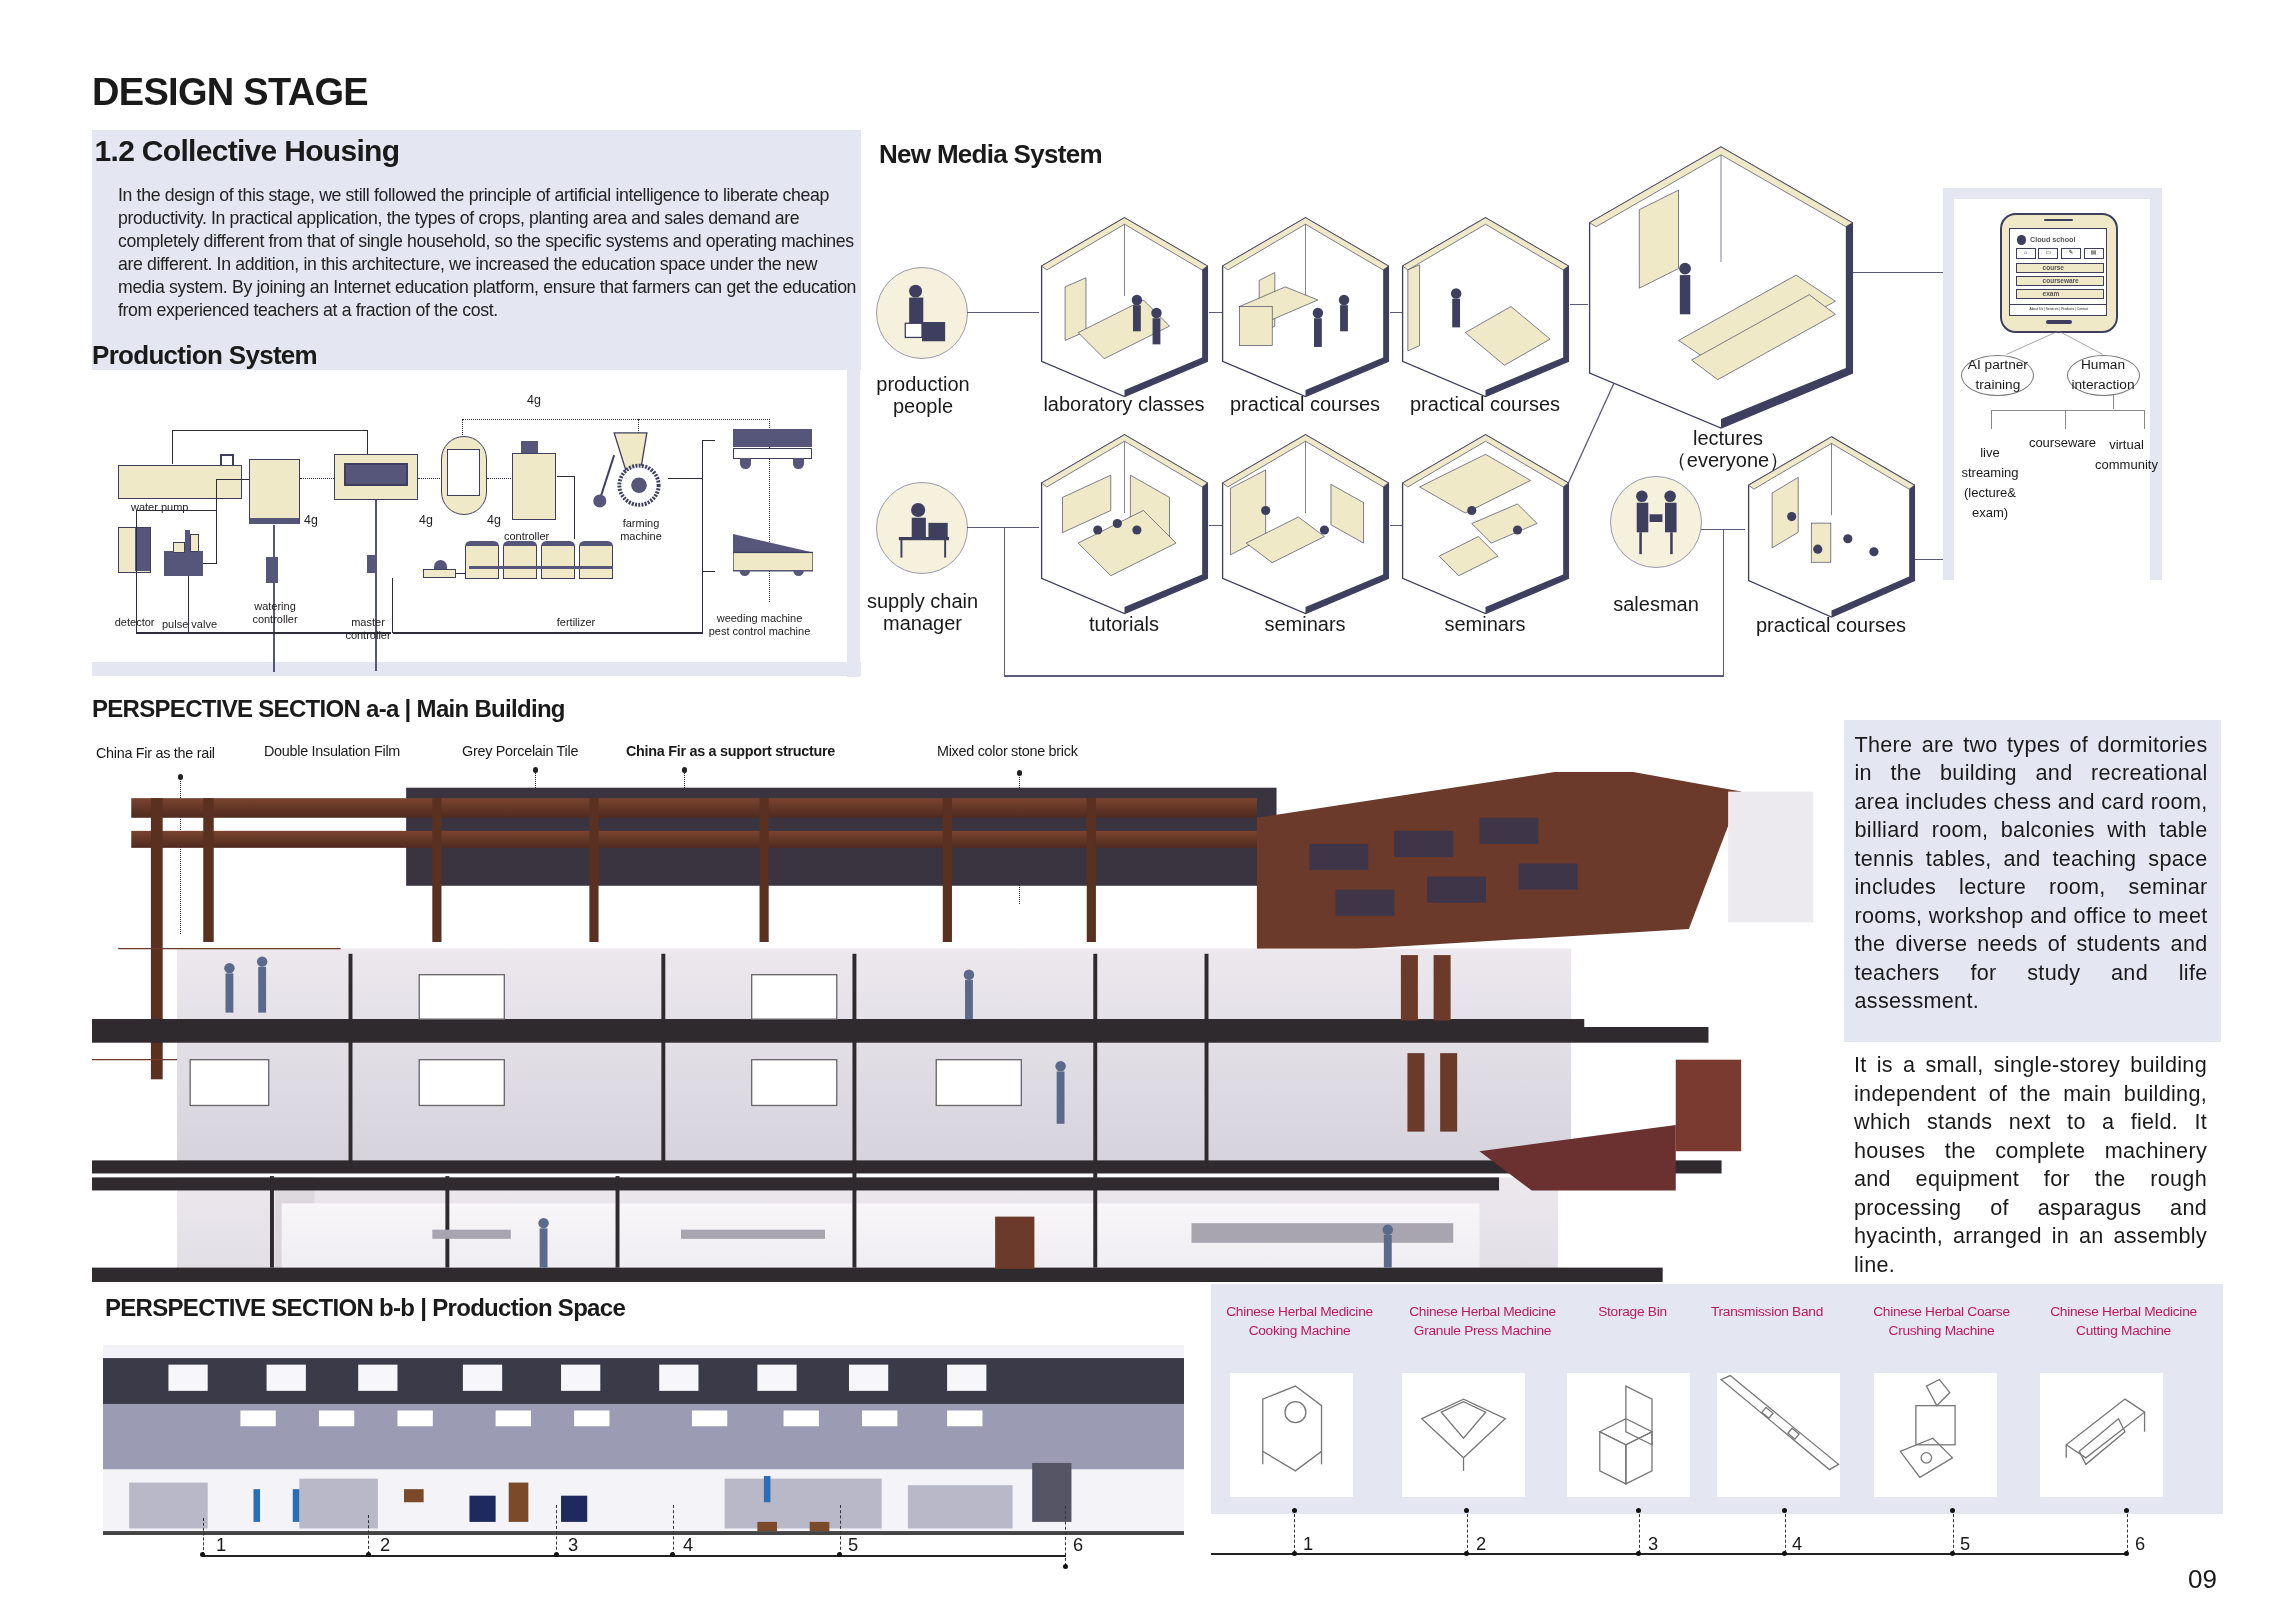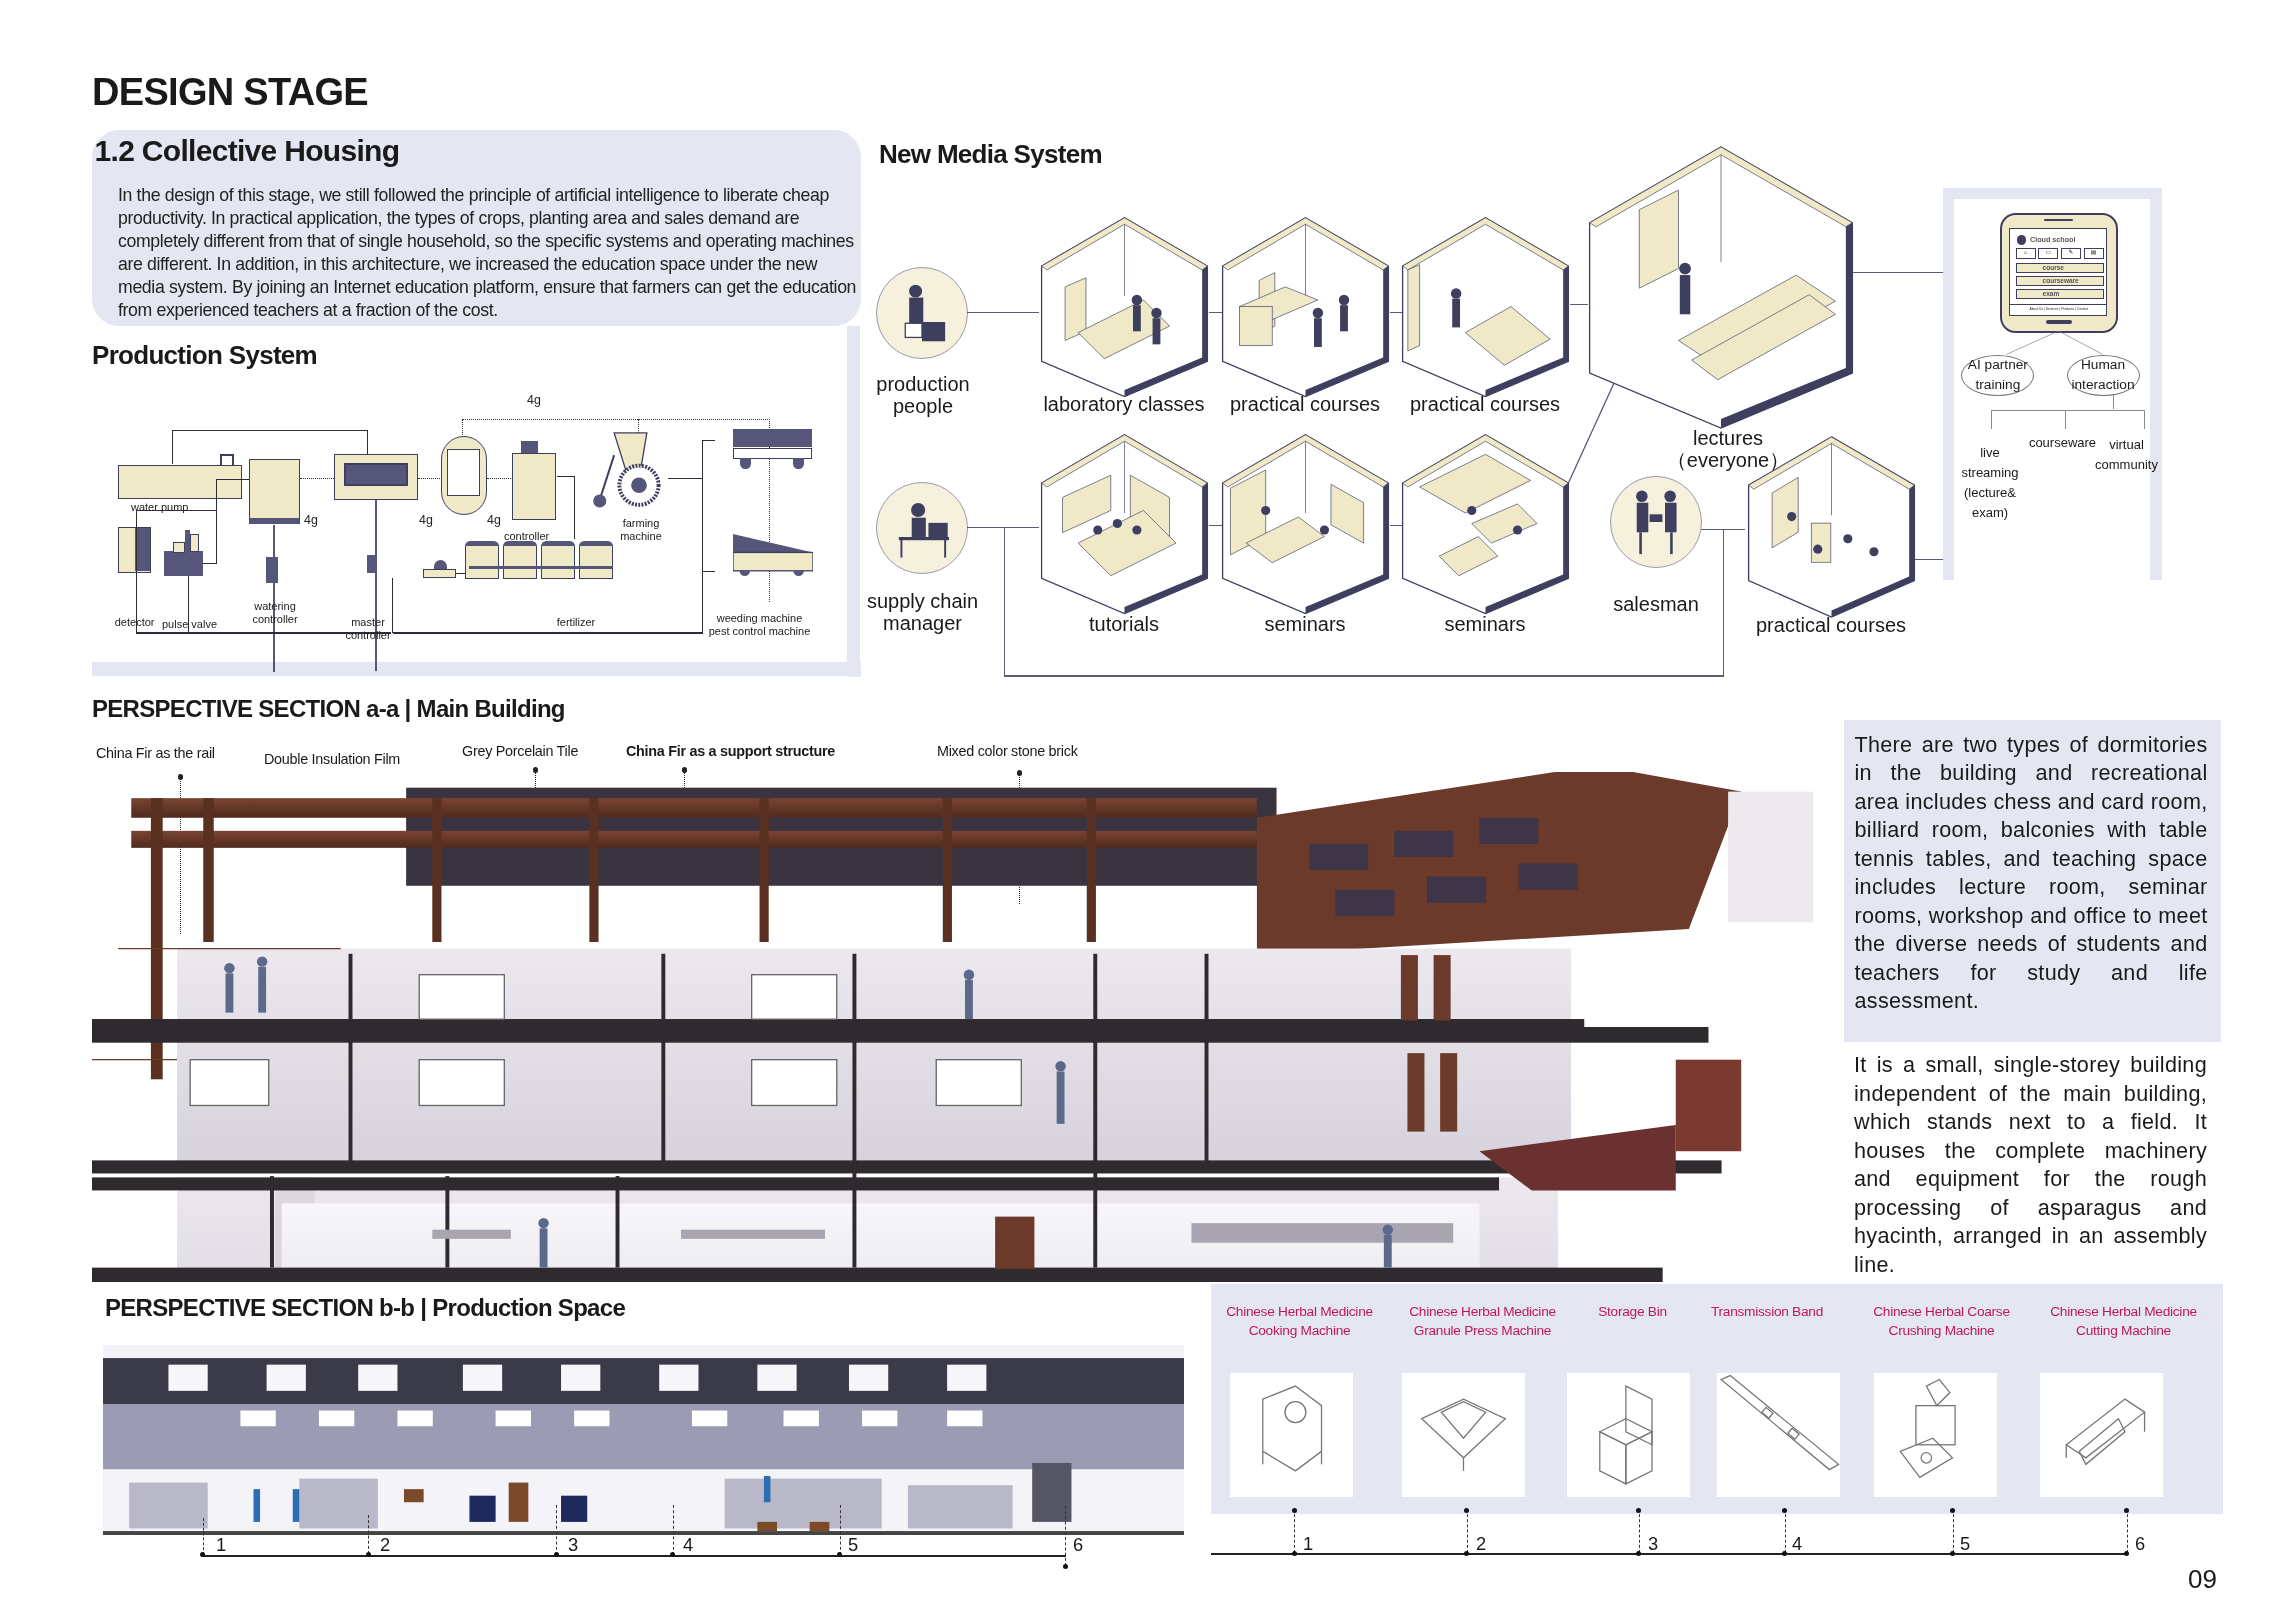--- a/index.html
+++ b/index.html
@@ -48,21 +48,21 @@
   .m-card svg { width: 100%; height: 100%; display: block; }
   .tick-num { position: absolute; font-size: 18.3px; color: #1a1a1a; }
   .tick { position: absolute; border-left: 1.3px dashed #333; }
   .tick-dot { position: absolute; width: 5.2px; height: 5.2px; border-radius: 50%; background: #111; }
 </style>
 </head>
 <body>
 
 <div class="abs h-main" style="left:92px; top:71px;">DESIGN STAGE</div>
 
-<div class="abs panel" style="left:92px; top:130px; width:769px; height:196px;border-radius:27px;">
+<div class="abs panel" style="left:92px; top:130px; width:769px; height:240px;">
   <div class="abs h-sec" style="left:2.6px; top:3.9px;">1.2 Collective Housing</div>
   <p class="abs intro cond" style="left:26px; top:54px; width:739px;">In the design of this stage, we still followed the principle of artificial intelligence to liberate cheap productivity.  In practical application, the types of crops, planting area and sales demand are completely different from that of single household, so the specific systems and operating machines are different. In addition, in this architecture, we increased the education space under the new media system. By joining an Internet education platform, ensure that farmers can get the education from experienced teachers at a fraction of the cost.</p>
 </div>
 
 <div class="abs panel" style="left:847px; top:326px; width:13px; height:351px;"></div>
 <div class="abs panel" style="left:92px; top:662px; width:769px; height:14.4px;"></div>
 
 <div class="abs h-sub" style="left:92px; top:340px;">Production System</div>
 
 <div class="abs" style="left:92px; top:386px; width:759px; height:275px;">
@@ -389,21 +389,21 @@
     <div class="app-sub" style="left:73px; top:234px; width:72px;">courseware</div>
     <div class="app-sub" style="left:137px; top:236px; width:72px;">
       <span>virtual</span><br><span>community</span>
     </div>
   </div>
 </div>
 
 <div class="abs h-persp" style="left:92px; top:695px;">PERSPECTIVE SECTION a-a | Main Building</div>
 
 <div class="abs sa-label cond" style="left:96px; top:745px;">China Fir as the rail</div>
-<div class="abs sa-label cond" style="left:264px; top:743px;margin-top:8px;">Double Insulation Film</div>
+<div class="abs sa-label cond" style="left:264px; top:743px;">Double Insulation Film</div>
 <div class="abs sa-label cond" style="left:462px; top:743px;">Grey Porcelain Tile</div>
 <div class="abs sa-label cond" style="left:626px; top:743px;font-weight:bold;">China Fir as a support structure</div>
 <div class="abs sa-label cond" style="left:937px; top:743px;">Mixed color stone brick</div>
 
 <div class="leader" style="left:180px; top:777px; height:157px;"></div>
 <div class="leader" style="left:535px; top:770px; height:26px;"></div>
 <div class="leader" style="left:684px; top:770px; height:52px;"></div>
 <div class="leader" style="left:1019px; top:773px; height:131px;"></div>
 
 <div class="abs" style="left:92px; top:772px; width:1767px; height:510px;">

